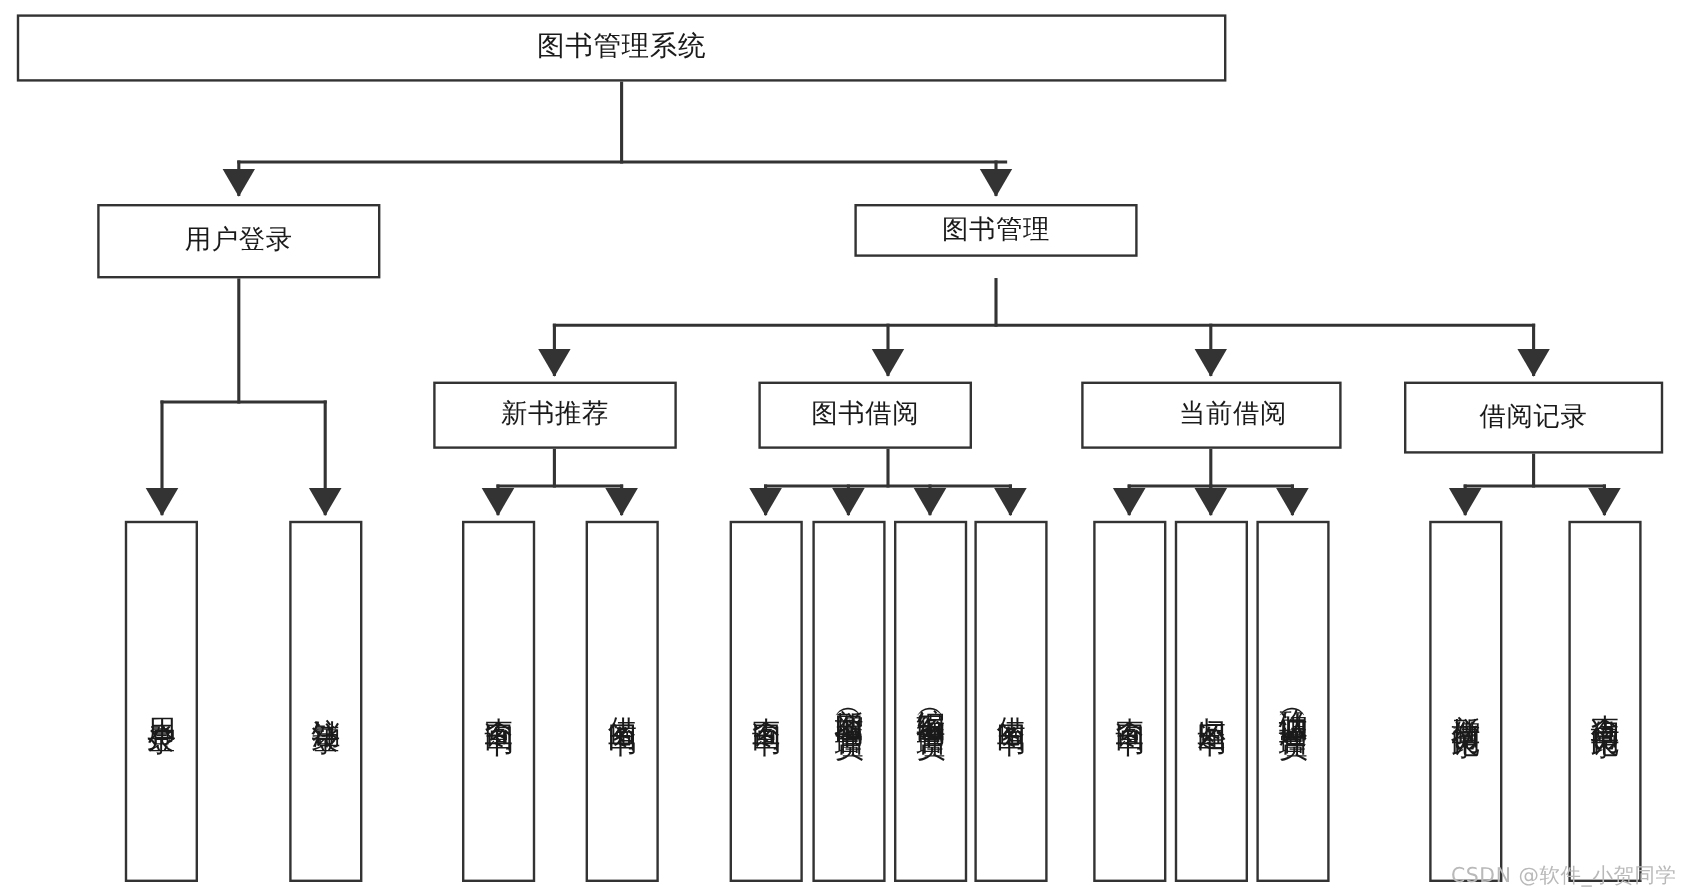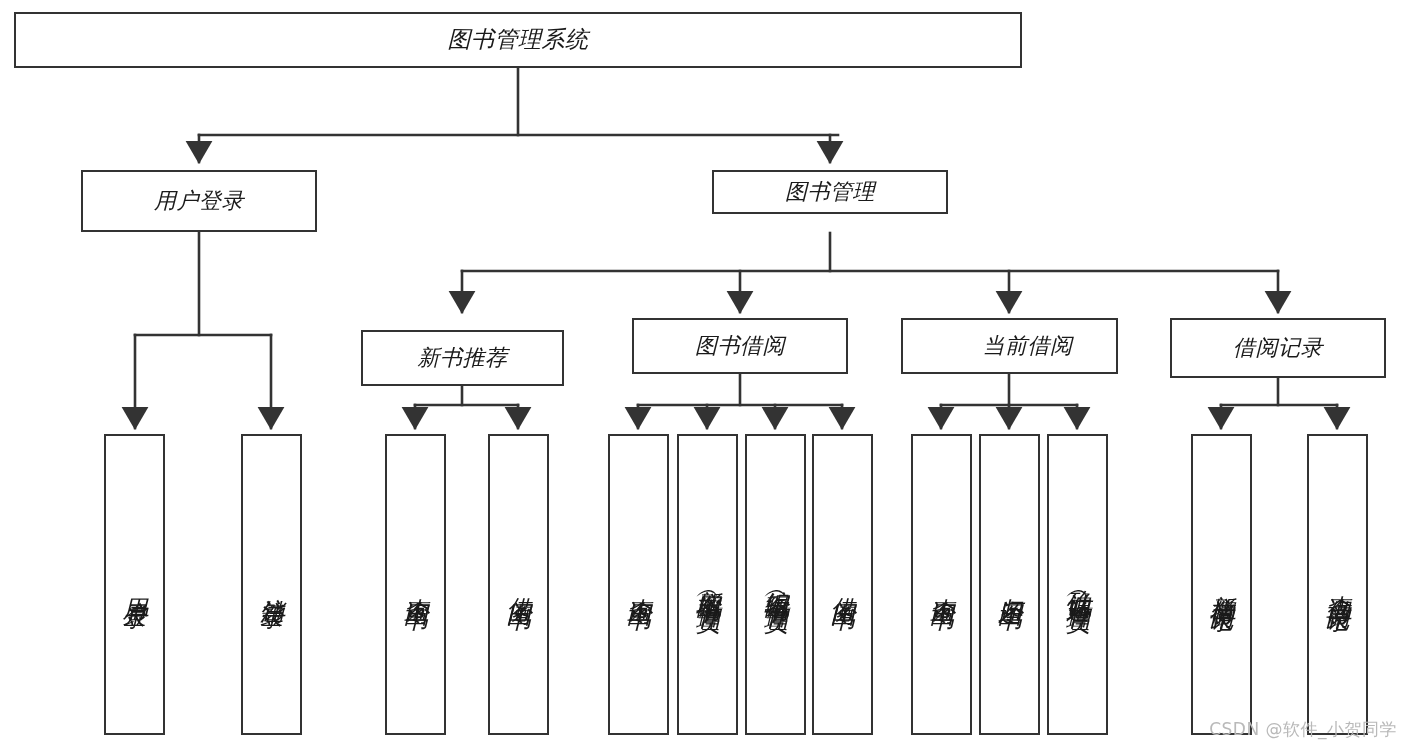--- a/index.html
+++ b/index.html
@@ -21,21 +21,20 @@
     display:flex;
     align-items:center;
     justify-content:center;
     color:#1a1a1a;
   }
   .node .lbl{
     display:block;
     text-align:right;
     line-height:1.12;
     white-space:nowrap;
-    font-style:italic;
   }
   
   .h-node .lbl{
     font-size:22px;
     letter-spacing:0.5px;
   }
   .root .lbl{font-size:23px;}
   
   .v-node{
     align-items:center;
@@ -120,24 +119,24 @@
     <span class="lbl">图书管理系统</span>
   </div>
 
   <div class="node h-node" style="left:81px;top:170px;width:236px;height:62px;">
     <span class="lbl">用户登录</span>
   </div>
   <div class="node h-node" style="left:712px;top:170px;width:236px;height:44px;">
     <span class="lbl">图书管理</span>
   </div>
 
-  <div class="node h-node" style="left:361px;top:318px;width:203px;height:56px;margin-top:12px;">
+  <div class="node h-node" style="left:361px;top:318px;width:203px;height:56px;">
     <span class="lbl">新书推荐</span>
   </div>
-  <div class="node h-node" style="left:632px;top:318px;width:216px;height:56px;">
+  <div class="node h-node" style="left:632px;top:318px;width:178px;height:56px;">
     <span class="lbl">图书借阅</span>
   </div>
   <div class="node h-node" style="left:901px;top:318px;width:217px;height:56px;padding-left:36px;">
     <span class="lbl">当前借阅</span>
   </div>
   <div class="node h-node" style="left:1170px;top:318px;width:216px;height:60px;">
     <span class="lbl">借阅记录</span>
   </div>
 
   <div class="node v-node" style="left:104px;top:434px;width:61px;height:301px;">

